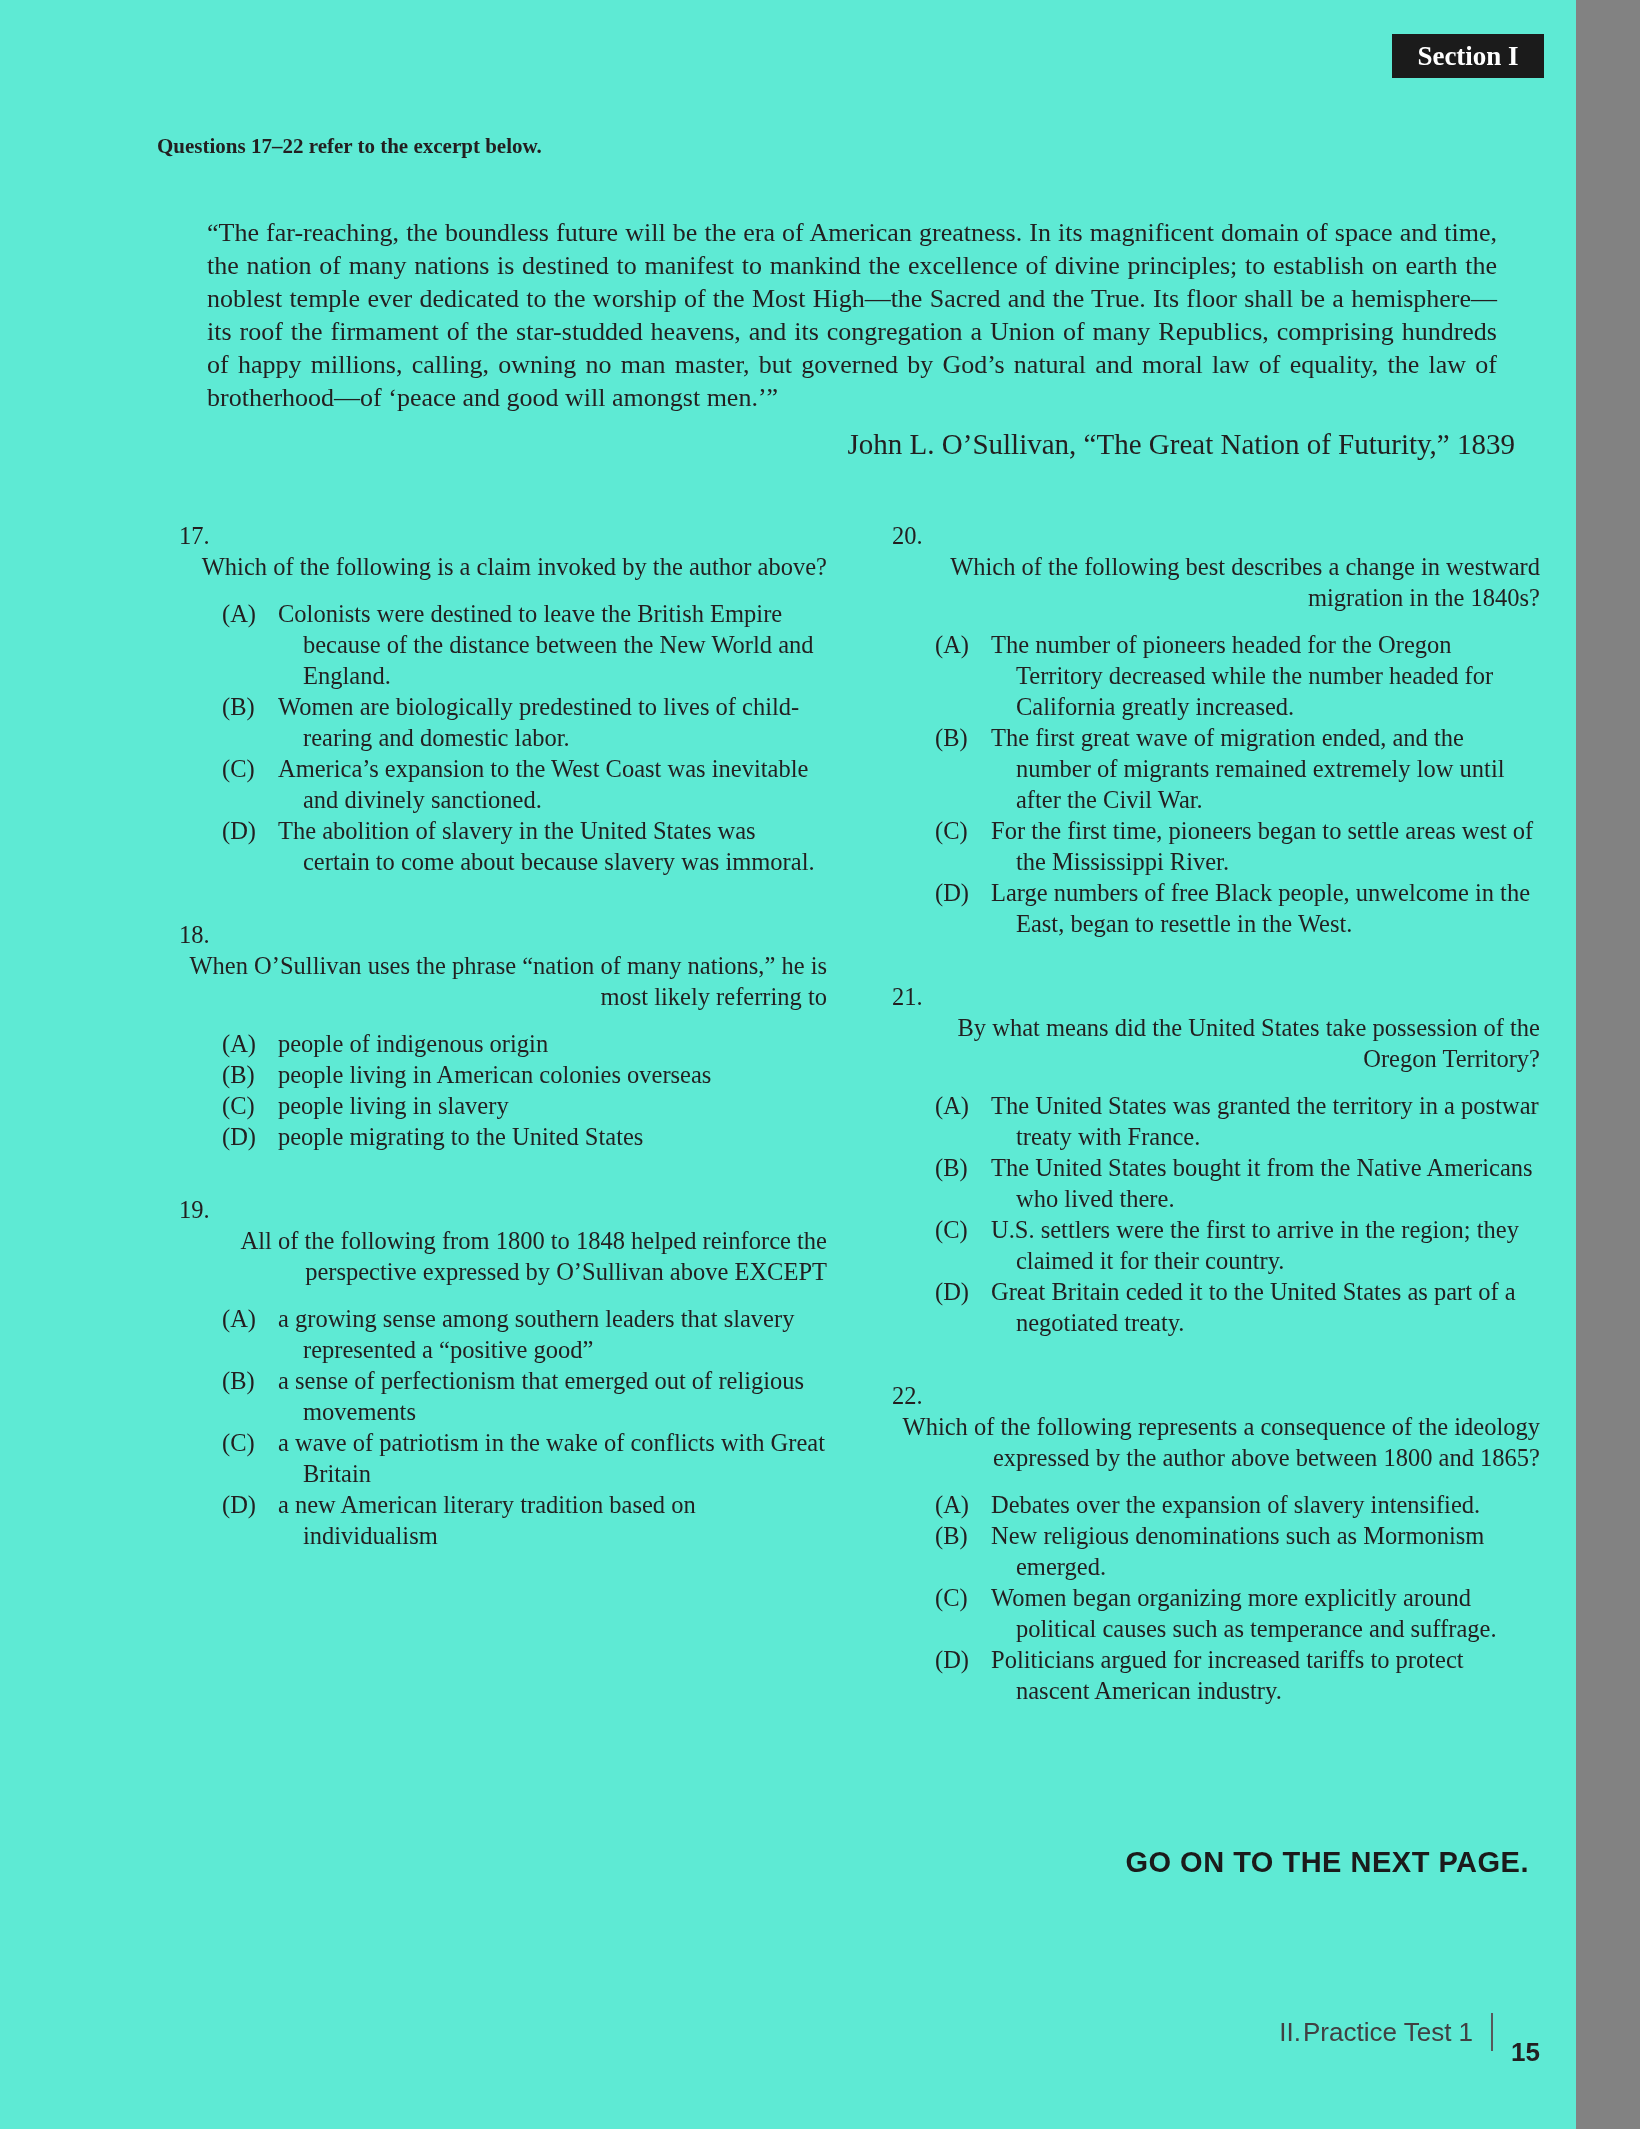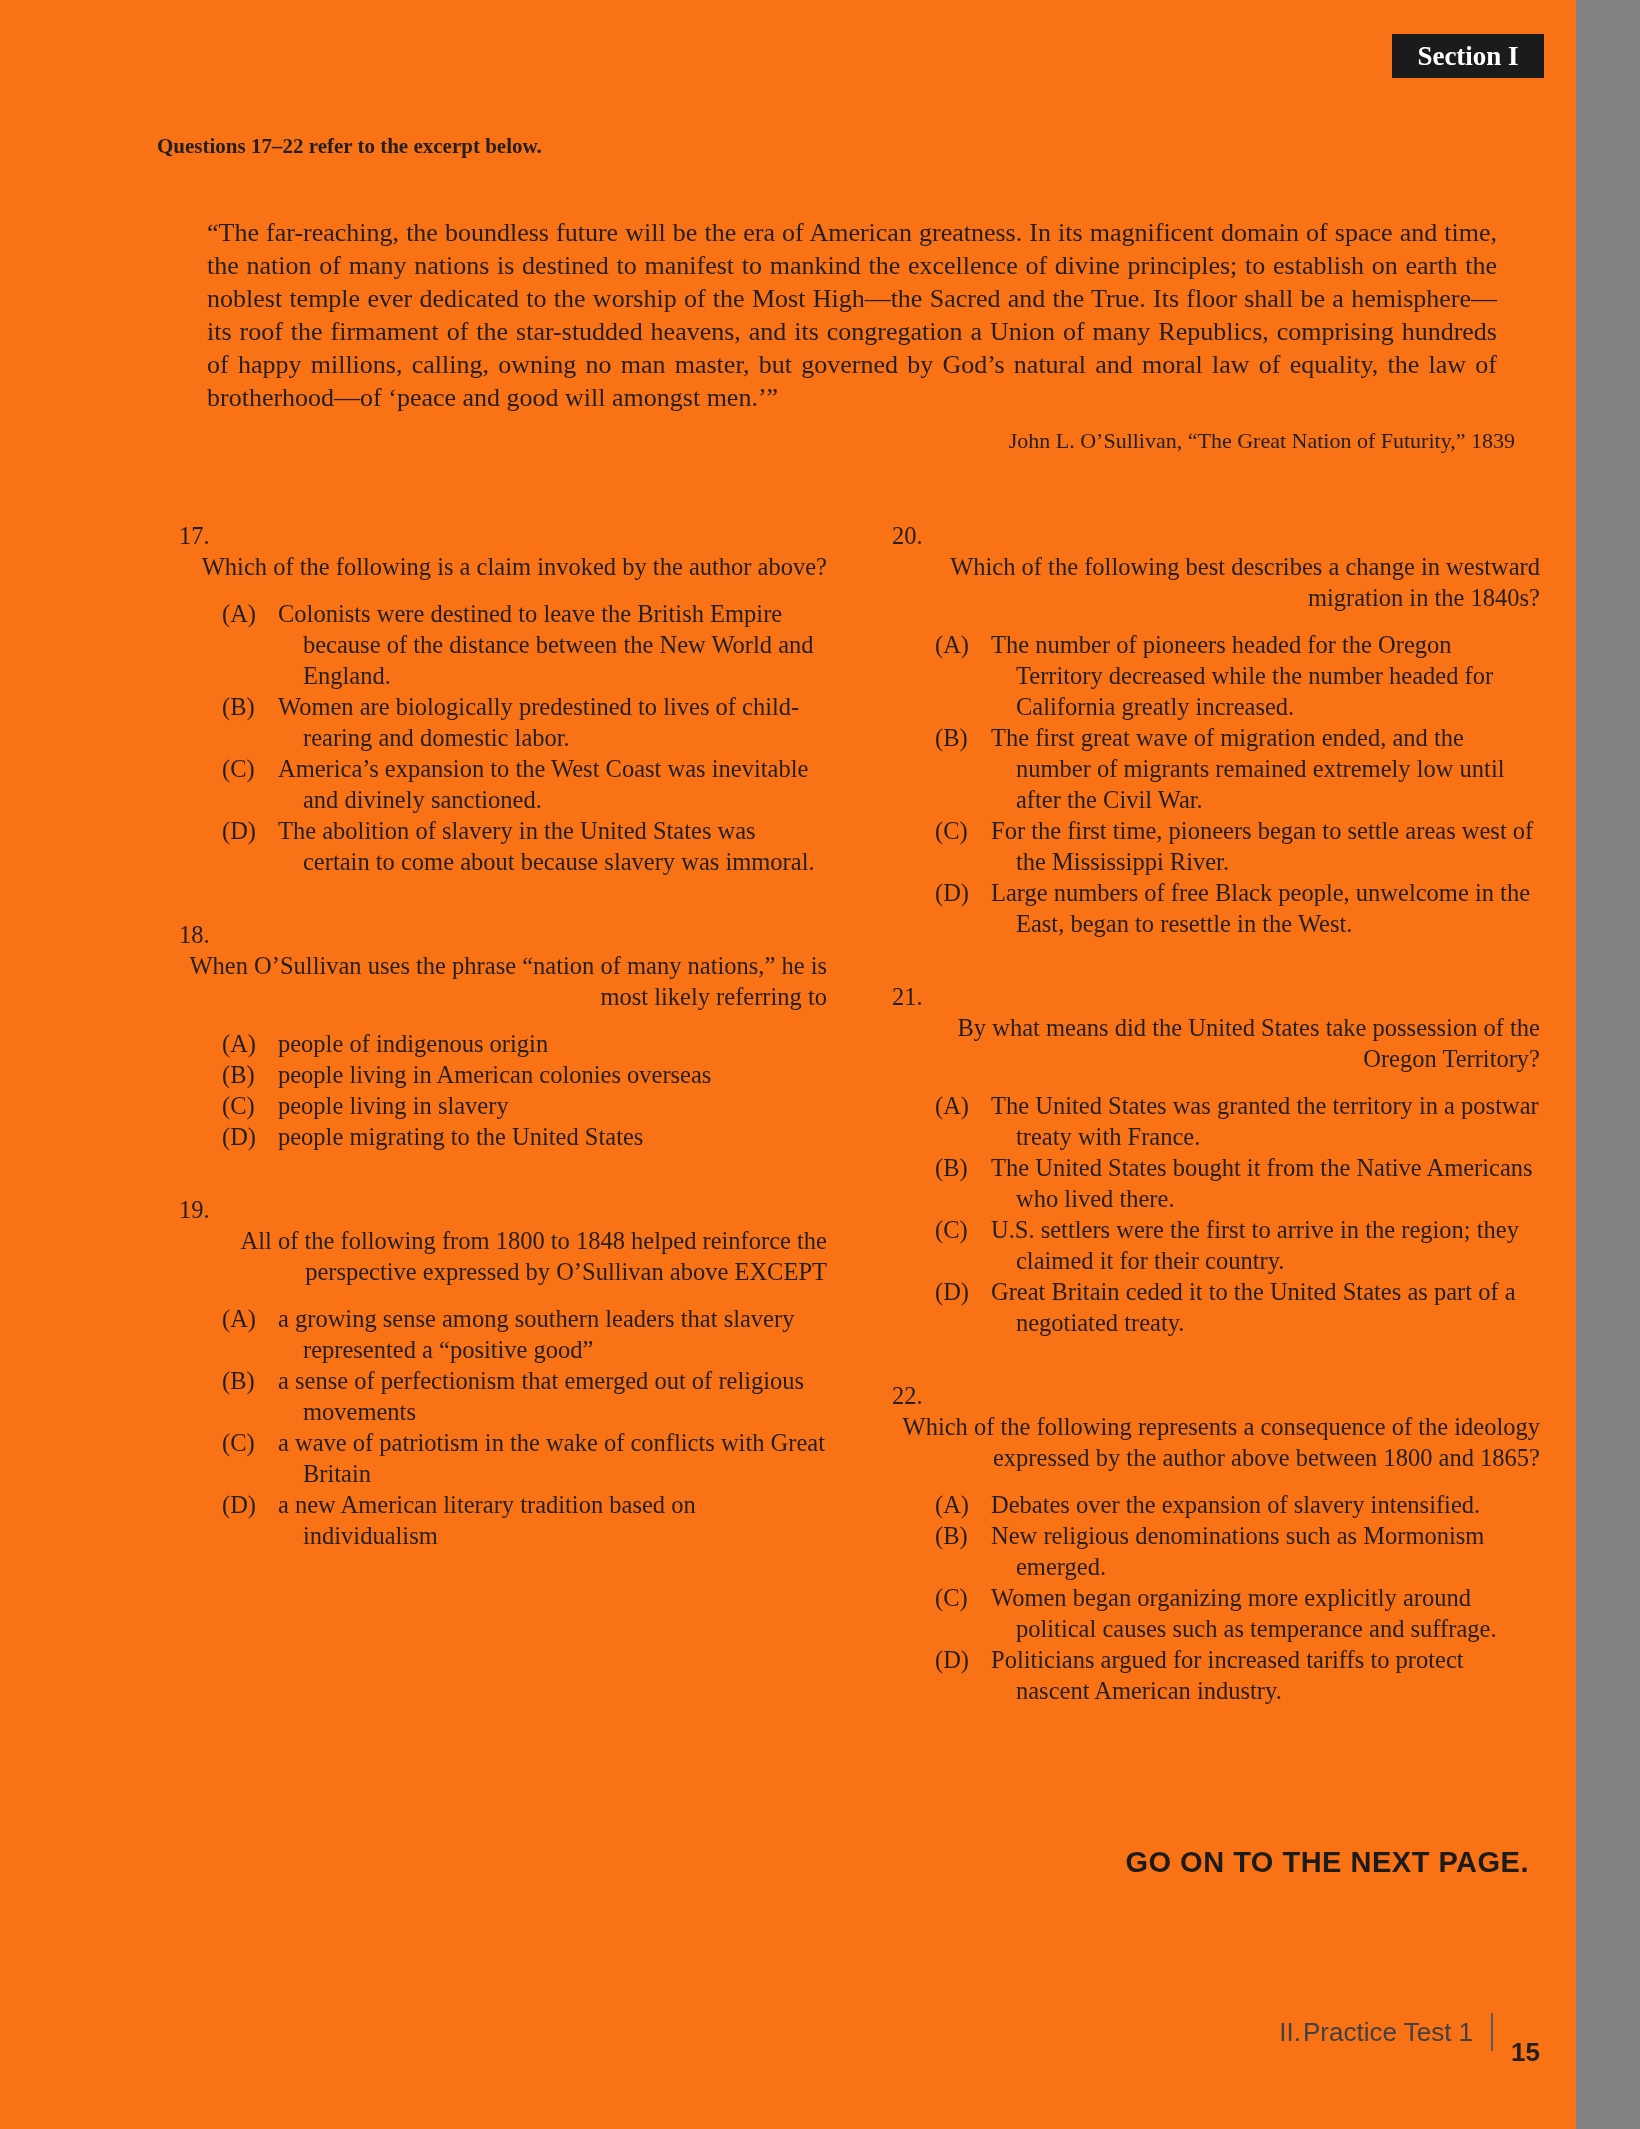--- a/index.html
+++ b/index.html
@@ -1,37 +1,37 @@
 <!DOCTYPE html>
 <html><head>
 <meta charset="utf-8">
 <style>
   html,body { margin:0; padding:0; background:#ffffff; }
   .page {
-    position:relative; width:1640px; height:2129px; background:#f97316;
+    position:relative; width:1640px; height:2129px; background:#5eead4;
     font-family:"Liberation Serif", serif; color:#231f20; overflow:hidden;
   }
   .sidebar-gray {
     position:absolute; top:0; right:0; width:64px; height:2129px; background:#828282;
   }
   .section-tab {
     position:absolute; left:1392px; top:34px; width:152px; height:44px;
     background:#1b1b1b; color:#ffffff; display:flex; align-items:center; justify-content:center;
     font-weight:bold; font-size:27px;
   }
   .page-header {
     position:absolute; left:157px; top:134px; font-weight:bold; font-size:21px;
   }
   .excerpt {
     position:absolute; left:207px; top:216px; width:1290px;
     font-size:26px; line-height:33px; text-align:justify;
   }
   .attribution {
     position:absolute; left:207px; top:428px; width:1308px;
-    text-align:right; font-size:22px;
+    text-align:right; font-size:29px;
   }
   .q-col { position:absolute; top:520px; width:648px; font-size:24.5px; line-height:31px; }
   .q-col-left  { left:179px; }
   .q-col-right { left:892px; }
   .question { margin-bottom:42px; }
   .q-head { display:flex;flex-direction:column; }
   .q-num { flex:none; width:45px; }
   .q-stem { flex:1;text-align:right; }
   .options { margin-top:16px; margin-left:43px; }
   .option { display:flex; }

